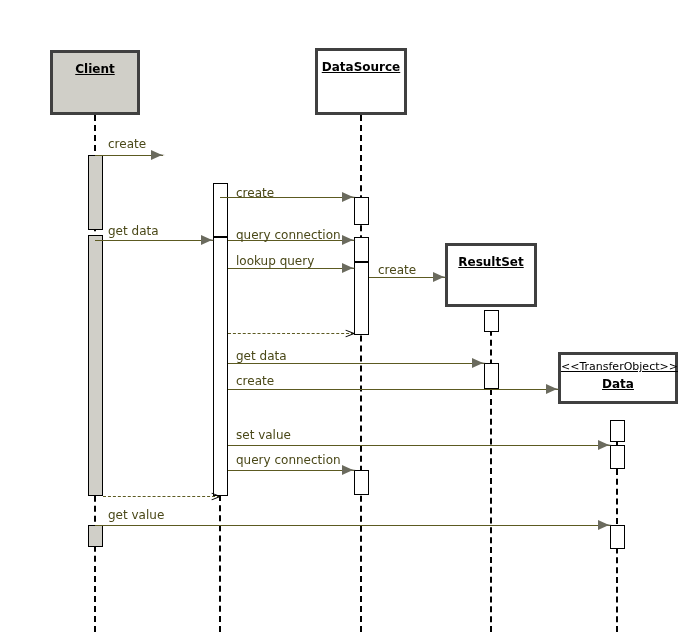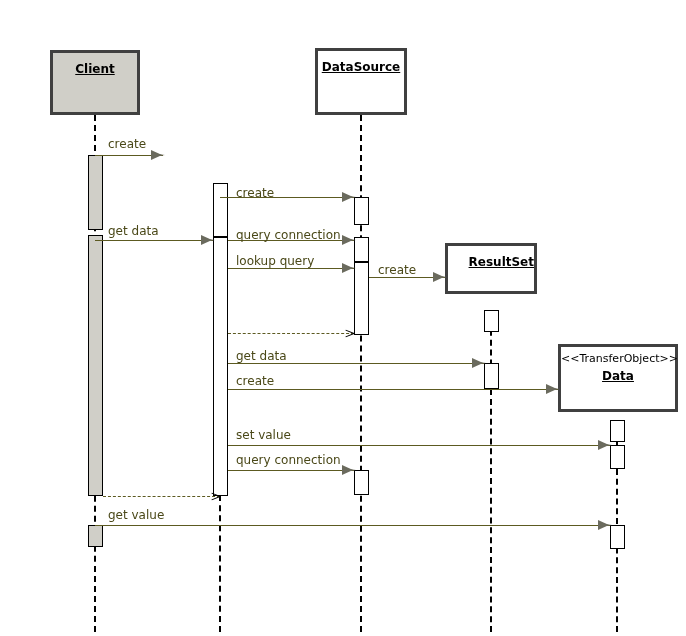--- a/index.html
+++ b/index.html
@@ -122,22 +122,22 @@
     <div class="activation" style="left: 354px; top: 237px; width: 15px; height: 25px;"></div>
     <div class="activation" style="left: 354px; top: 262px; width: 15px; height: 73px;"></div>
     <div class="activation" style="left: 354px; top: 470px; width: 15px; height: 25px;"></div>
     <div class="activation" style="left: 484px; top: 310px; width: 15px; height: 22px;"></div>
     <div class="activation" style="left: 484px; top: 363px; width: 15px; height: 26px;"></div>
     <div class="activation" style="left: 610px; top: 420px; width: 15px; height: 22px;"></div>
     <div class="activation" style="left: 610px; top: 445px; width: 15px; height: 24px;"></div>
     <div class="activation" style="left: 610px; top: 525px; width: 15px; height: 24px;"></div>
     <div class="obj-box shaded" style="left: 50px; top: 50px; width: 90px; height: 65px;"><span class="obj-name">Client</span></div>
     <div class="obj-box" style="left: 315px; top: 48px; width: 92px; height: 67px;"><span class="obj-name">DataSource</span></div>
-    <div class="obj-box" style="left: 445px; top: 243px; width: 92px; height: 51px; text-align: right;"><span class="obj-name">ResultSet</span></div>
-    <div class="obj-box" style="left: 558px; top: 344px; width: 120px; height: 68px;"><span class="obj-stereo">&lt;&lt;TransferObject&gt;&gt;</span><span class="obj-name">Data</span></div>
+    <div class="obj-box" style="left: 445px; top: 243px; width: 92px; height: 64px;"><span class="obj-name">ResultSet</span></div>
+    <div class="obj-box" style="left: 558px; top: 352px; width: 120px; height: 52px; text-decoration: underline;"><span class="obj-stereo">&lt;&lt;TransferObject&gt;&gt;</span><span class="obj-name">Data</span></div>
     <div class="msg-line" style="left: 95px; top: 155px; width: 68px;"></div>
     <div class="arrowhead" style="left: 151px; top: 150px;"></div>
     <div class="msg-label" style="left: 108px; top: 137px;">create</div>
     <div class="msg-line" style="left: 220px; top: 197px; width: 134px;"></div>
     <div class="arrowhead" style="left: 342px; top: 192px;"></div>
     <div class="msg-label" style="left: 236px; top: 186px;">create</div>
     <div class="msg-line" style="left: 95px; top: 240px; width: 118px;"></div>
     <div class="arrowhead" style="left: 201px; top: 235px;"></div>
     <div class="msg-label" style="left: 108px; top: 224px;">get data</div>
     <div class="msg-line" style="left: 228px; top: 240px; width: 126px;"></div>

